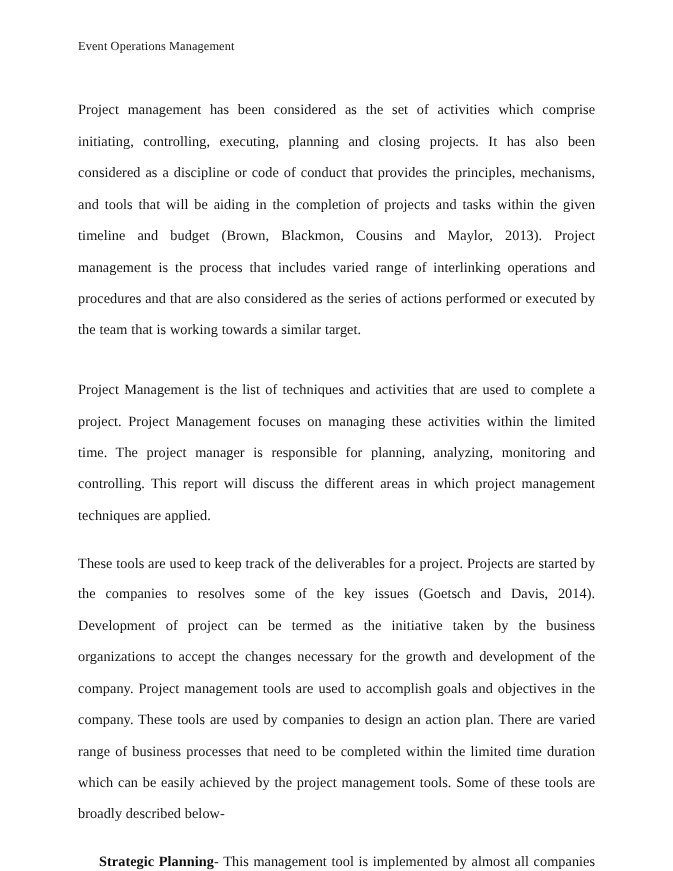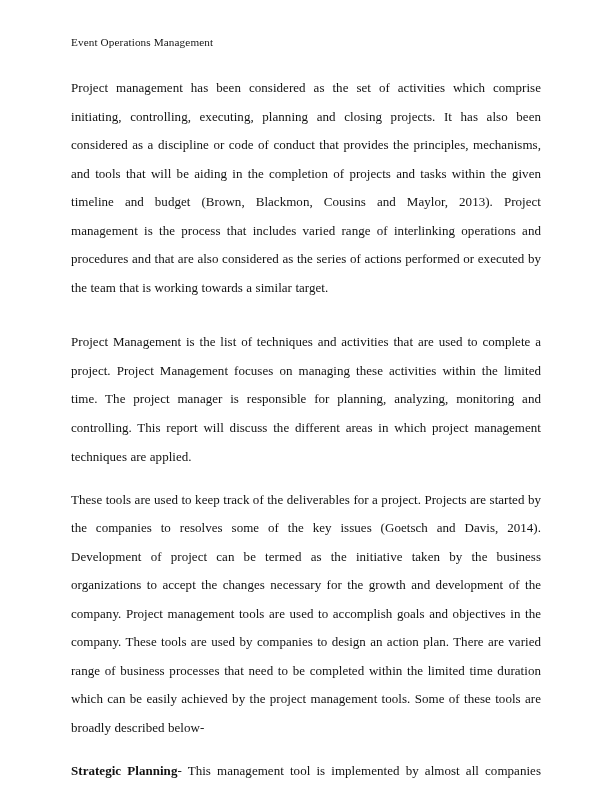--- a/index.html
+++ b/index.html
@@ -22,21 +22,21 @@
     position: absolute;
     left: 71px;
     top: 34px;
     width: 470px;
   }
   .doc-header {
     font-size: 11.2px;
     line-height: 16px;
     color: #141414;
     letter-spacing: 0.01em;
-    margin: 0 0 0 0;
+    margin: 0 0 12px 0;
     text-align: left;
   }
   .spacer-after-header { height: 20px; }
 
   h2.section-heading {
     font-size: 11.3px;
     line-height: 20px;
     font-weight: bold;
     color: #000000;
     margin: 0;
@@ -52,21 +52,21 @@
     text-align: justify;
     text-justify: inter-word;
     color: #111111;
     letter-spacing: 0.003em;
     word-spacing: 0.01em;
   }
   p.body-par.last-line-left { text-align-last: left; }
   .gap-sm { height: 4px; }
   .gap-par { height: 14.5px; }
   .gap-section { height: 22px; }
-  .lead-bold { font-weight: bold; }
+  .lead-bold { font-weight: bold; margin-left: 19px; }
 </style>
 </head>
 <body>
 
 <div class="page">
   <div class="content">
 
     <div class="doc-header">Event Operations Management</div>
 
     <div class="spacer-after-header"></div>

